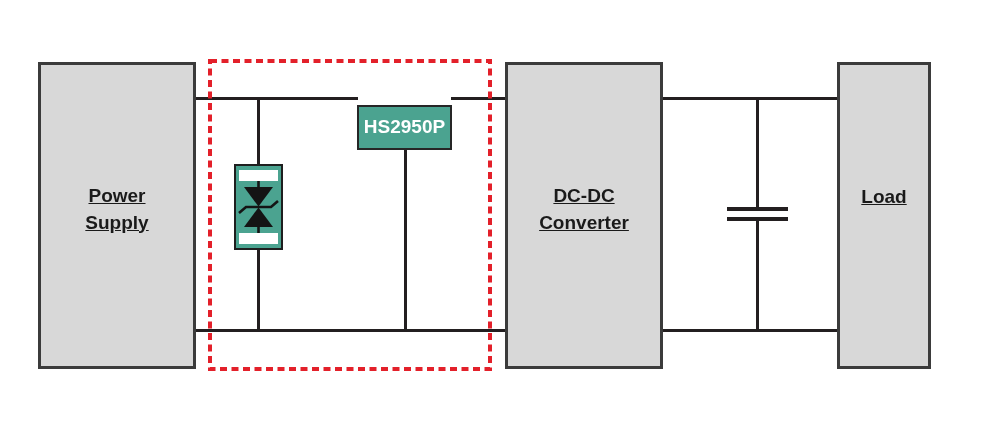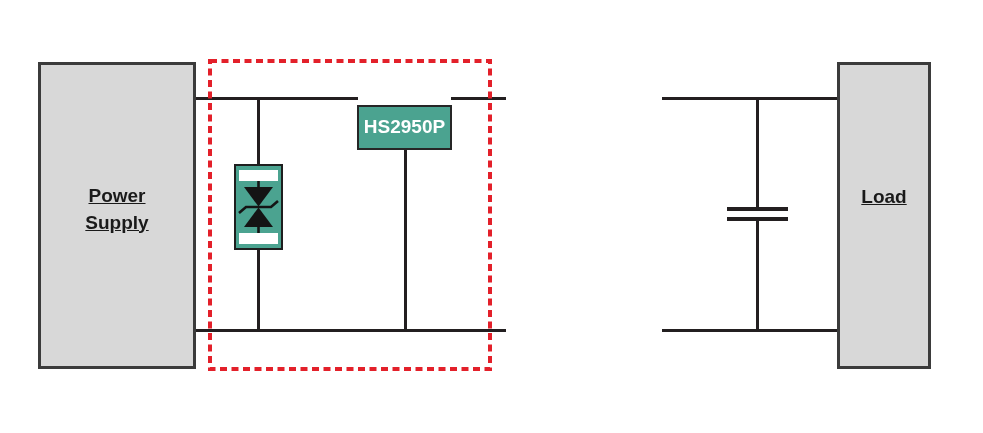--- a/index.html
+++ b/index.html
@@ -95,18 +95,22 @@
         <rect x="23.2" y="62" width="2.6" height="7"></rect>
       </g>
       <polyline points="5,49 12,43 37,43 44,37" fill="none" stroke="#141414" stroke-width="2.6"></polyline>
     </svg>
   </div>
 
   <div id="block-ic">
     <div class="ic-label">HS2950P</div>
   </div>
 
+  <div class="block" id="block-dcdc">
+    <div class="block-label">DC-DC
+Converter</div>
+  </div>
 
   <div class="block" id="block-load">
     <div class="block-label">Load</div>
   </div>
 
 </div>
 
 </body></html>

